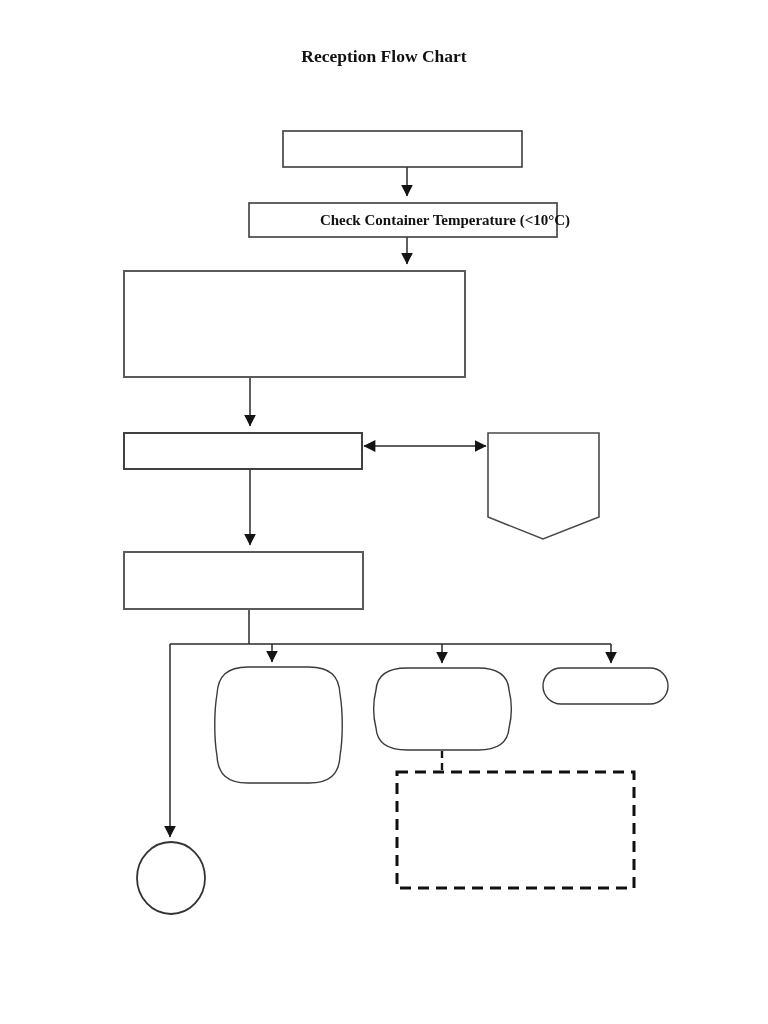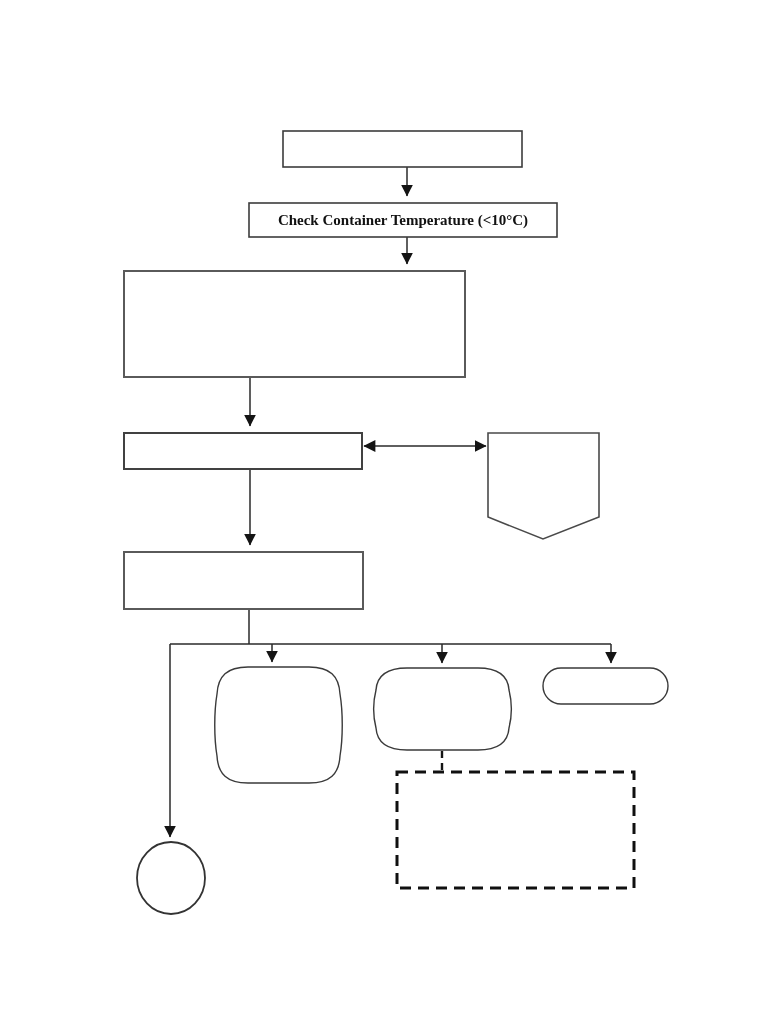--- a/index.html
+++ b/index.html
@@ -23,28 +23,29 @@
     position:absolute;
     display:flex;
     align-items:center;
     justify-content:center;
     font-weight:bold;
     font-size:15px;
     color:#111111;
     white-space:nowrap;
   }
   .lbl-sample-receipt{ left:283px; top:131px; width:239px; height:36px; }
-  .lbl-check-temp{ left:249px; top:203px; width:308px; height:34px; }
+  .lbl-check-temp{ left:249px; top:203px; width:308px; height:34px;padding-left:42px; }
   svg.canvas{ position:absolute; left:0; top:0; }
 </style>
 </head>
 <body>
 
 <div class="page">
 
+  <div class="chart-title">Reception Flow Chart</div>
 
   <svg class="canvas" width="768" height="1024" viewBox="0 0 768 1024">
     <defs>
       <marker id="arrowEnd" markerWidth="10" markerHeight="10" refX="7.6" refY="4" orient="auto">
         <path d="M0,0 L8,4 L0,8 Z" fill="#141414"></path>
       </marker>
       <marker id="arrowStart" markerWidth="10" markerHeight="10" refX="0.4" refY="4" orient="auto">
         <path d="M8,0 L0,4 L8,8 Z" fill="#141414"></path>
       </marker>
     </defs>

